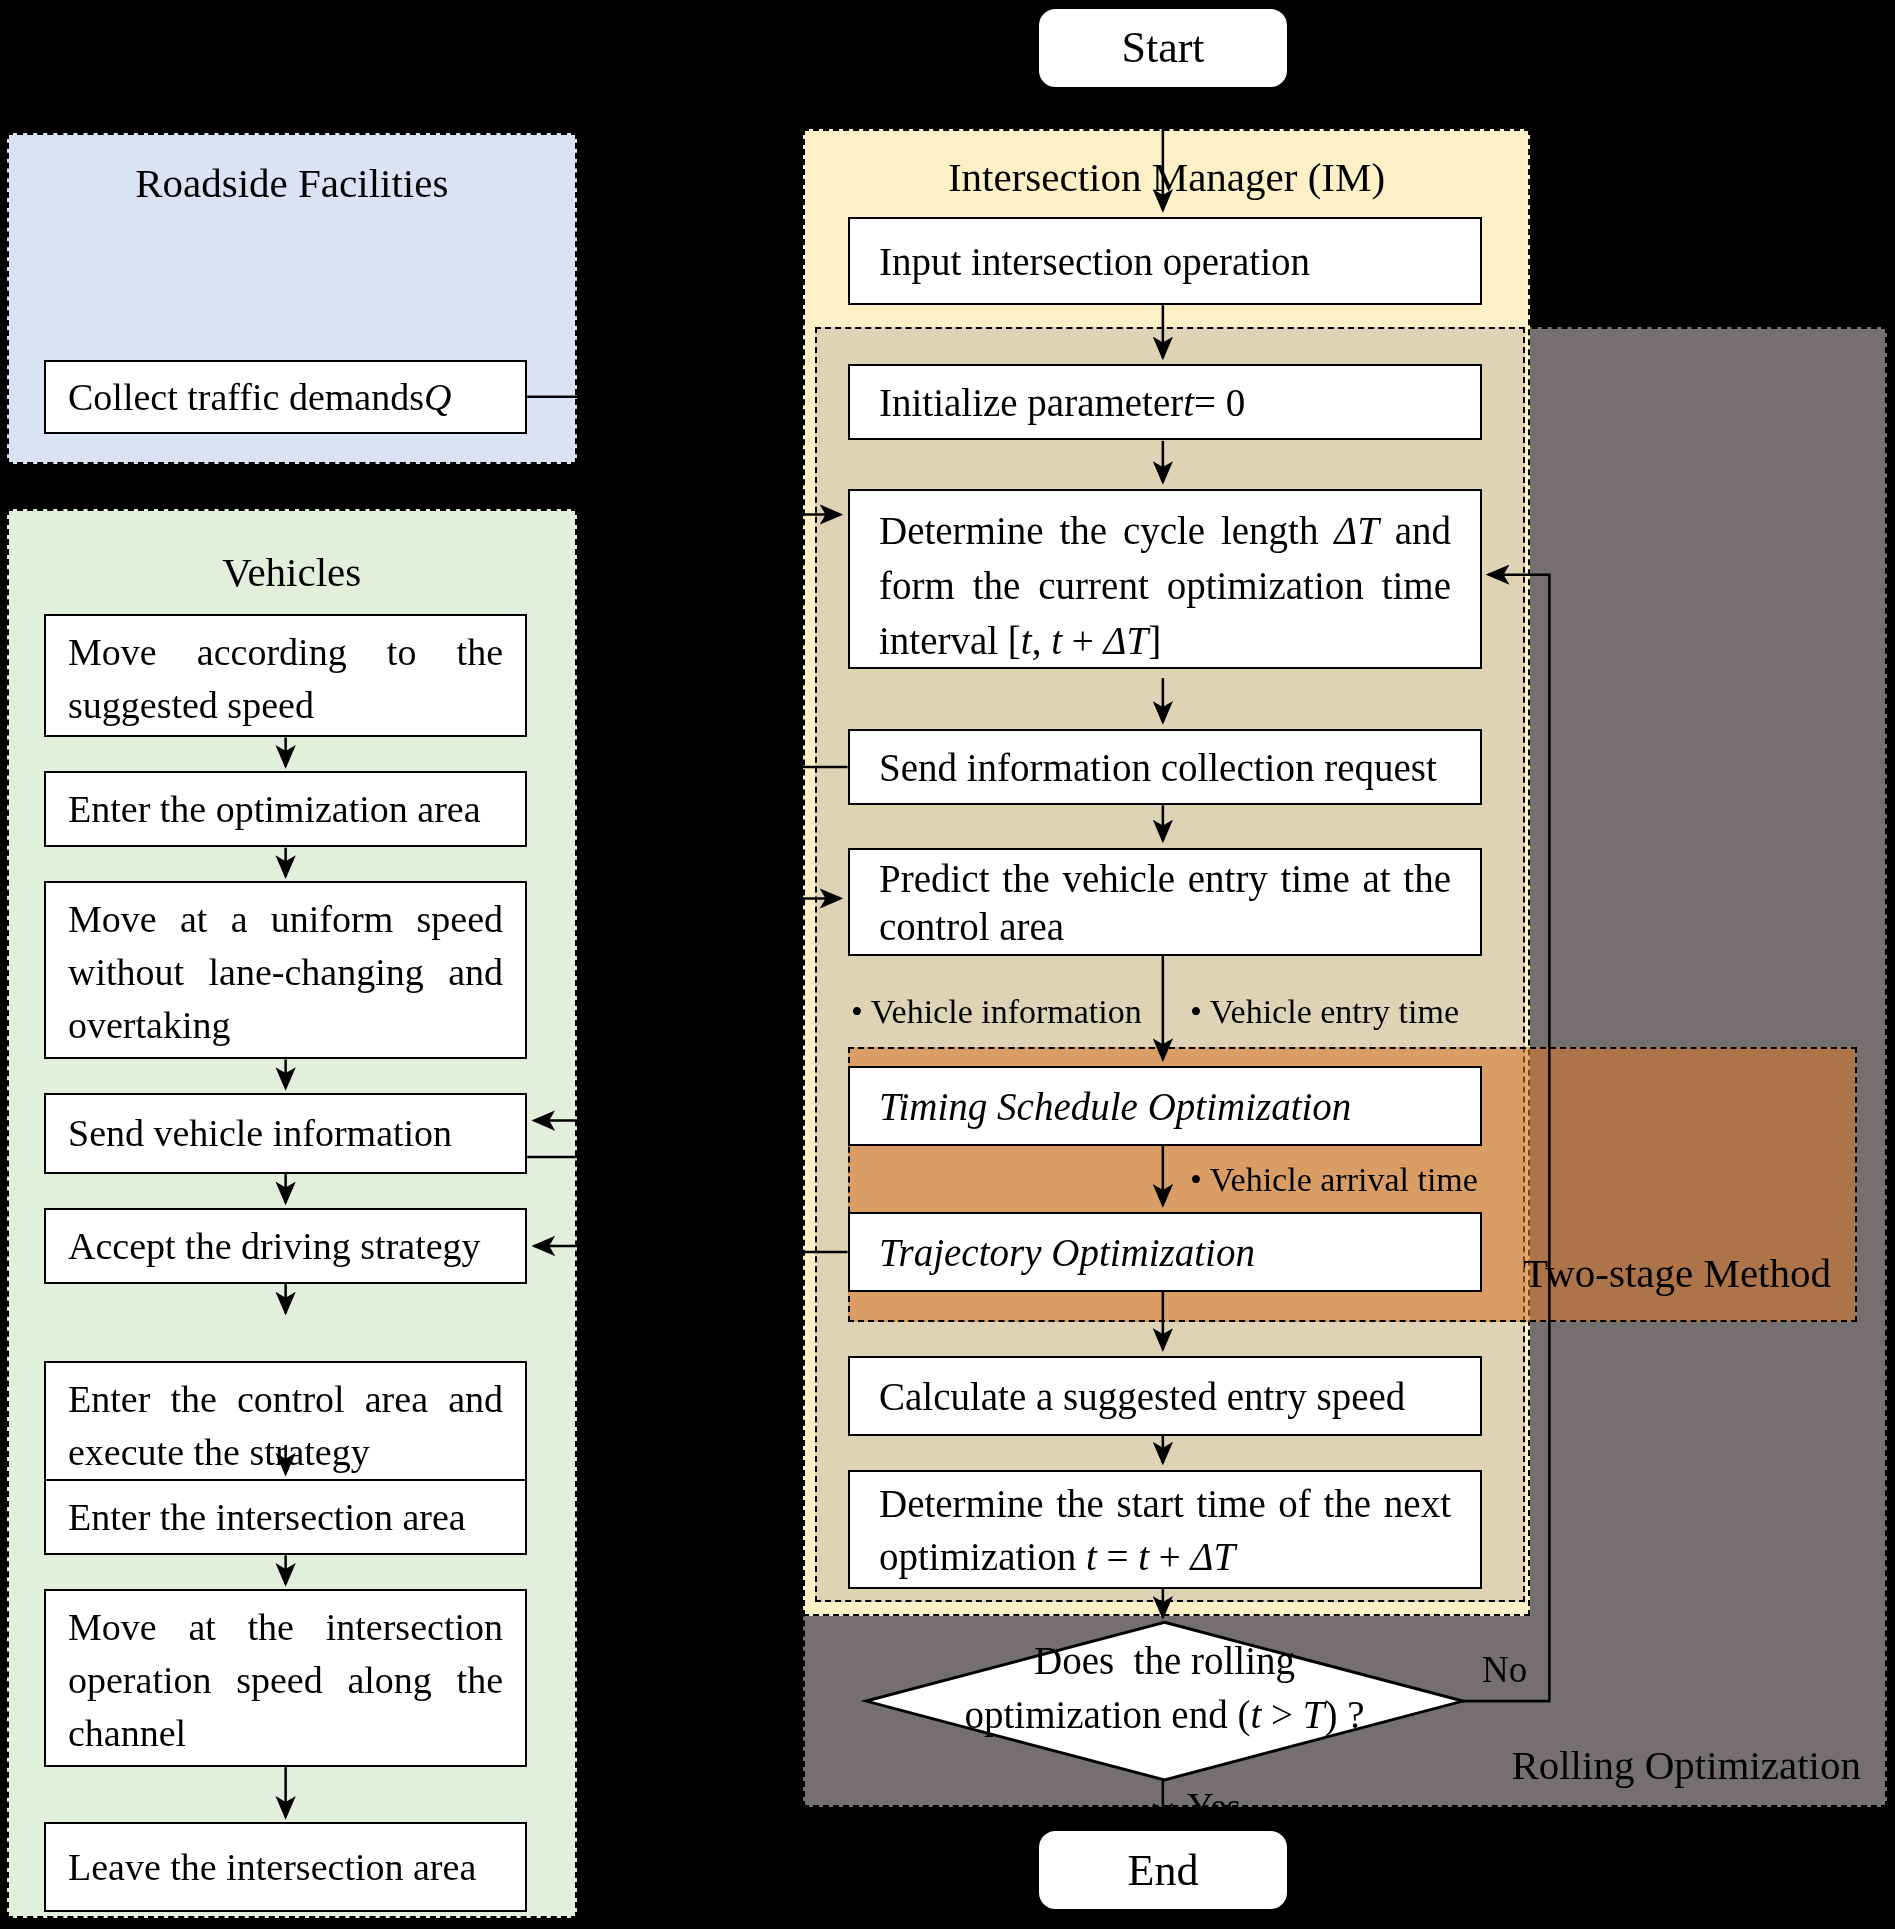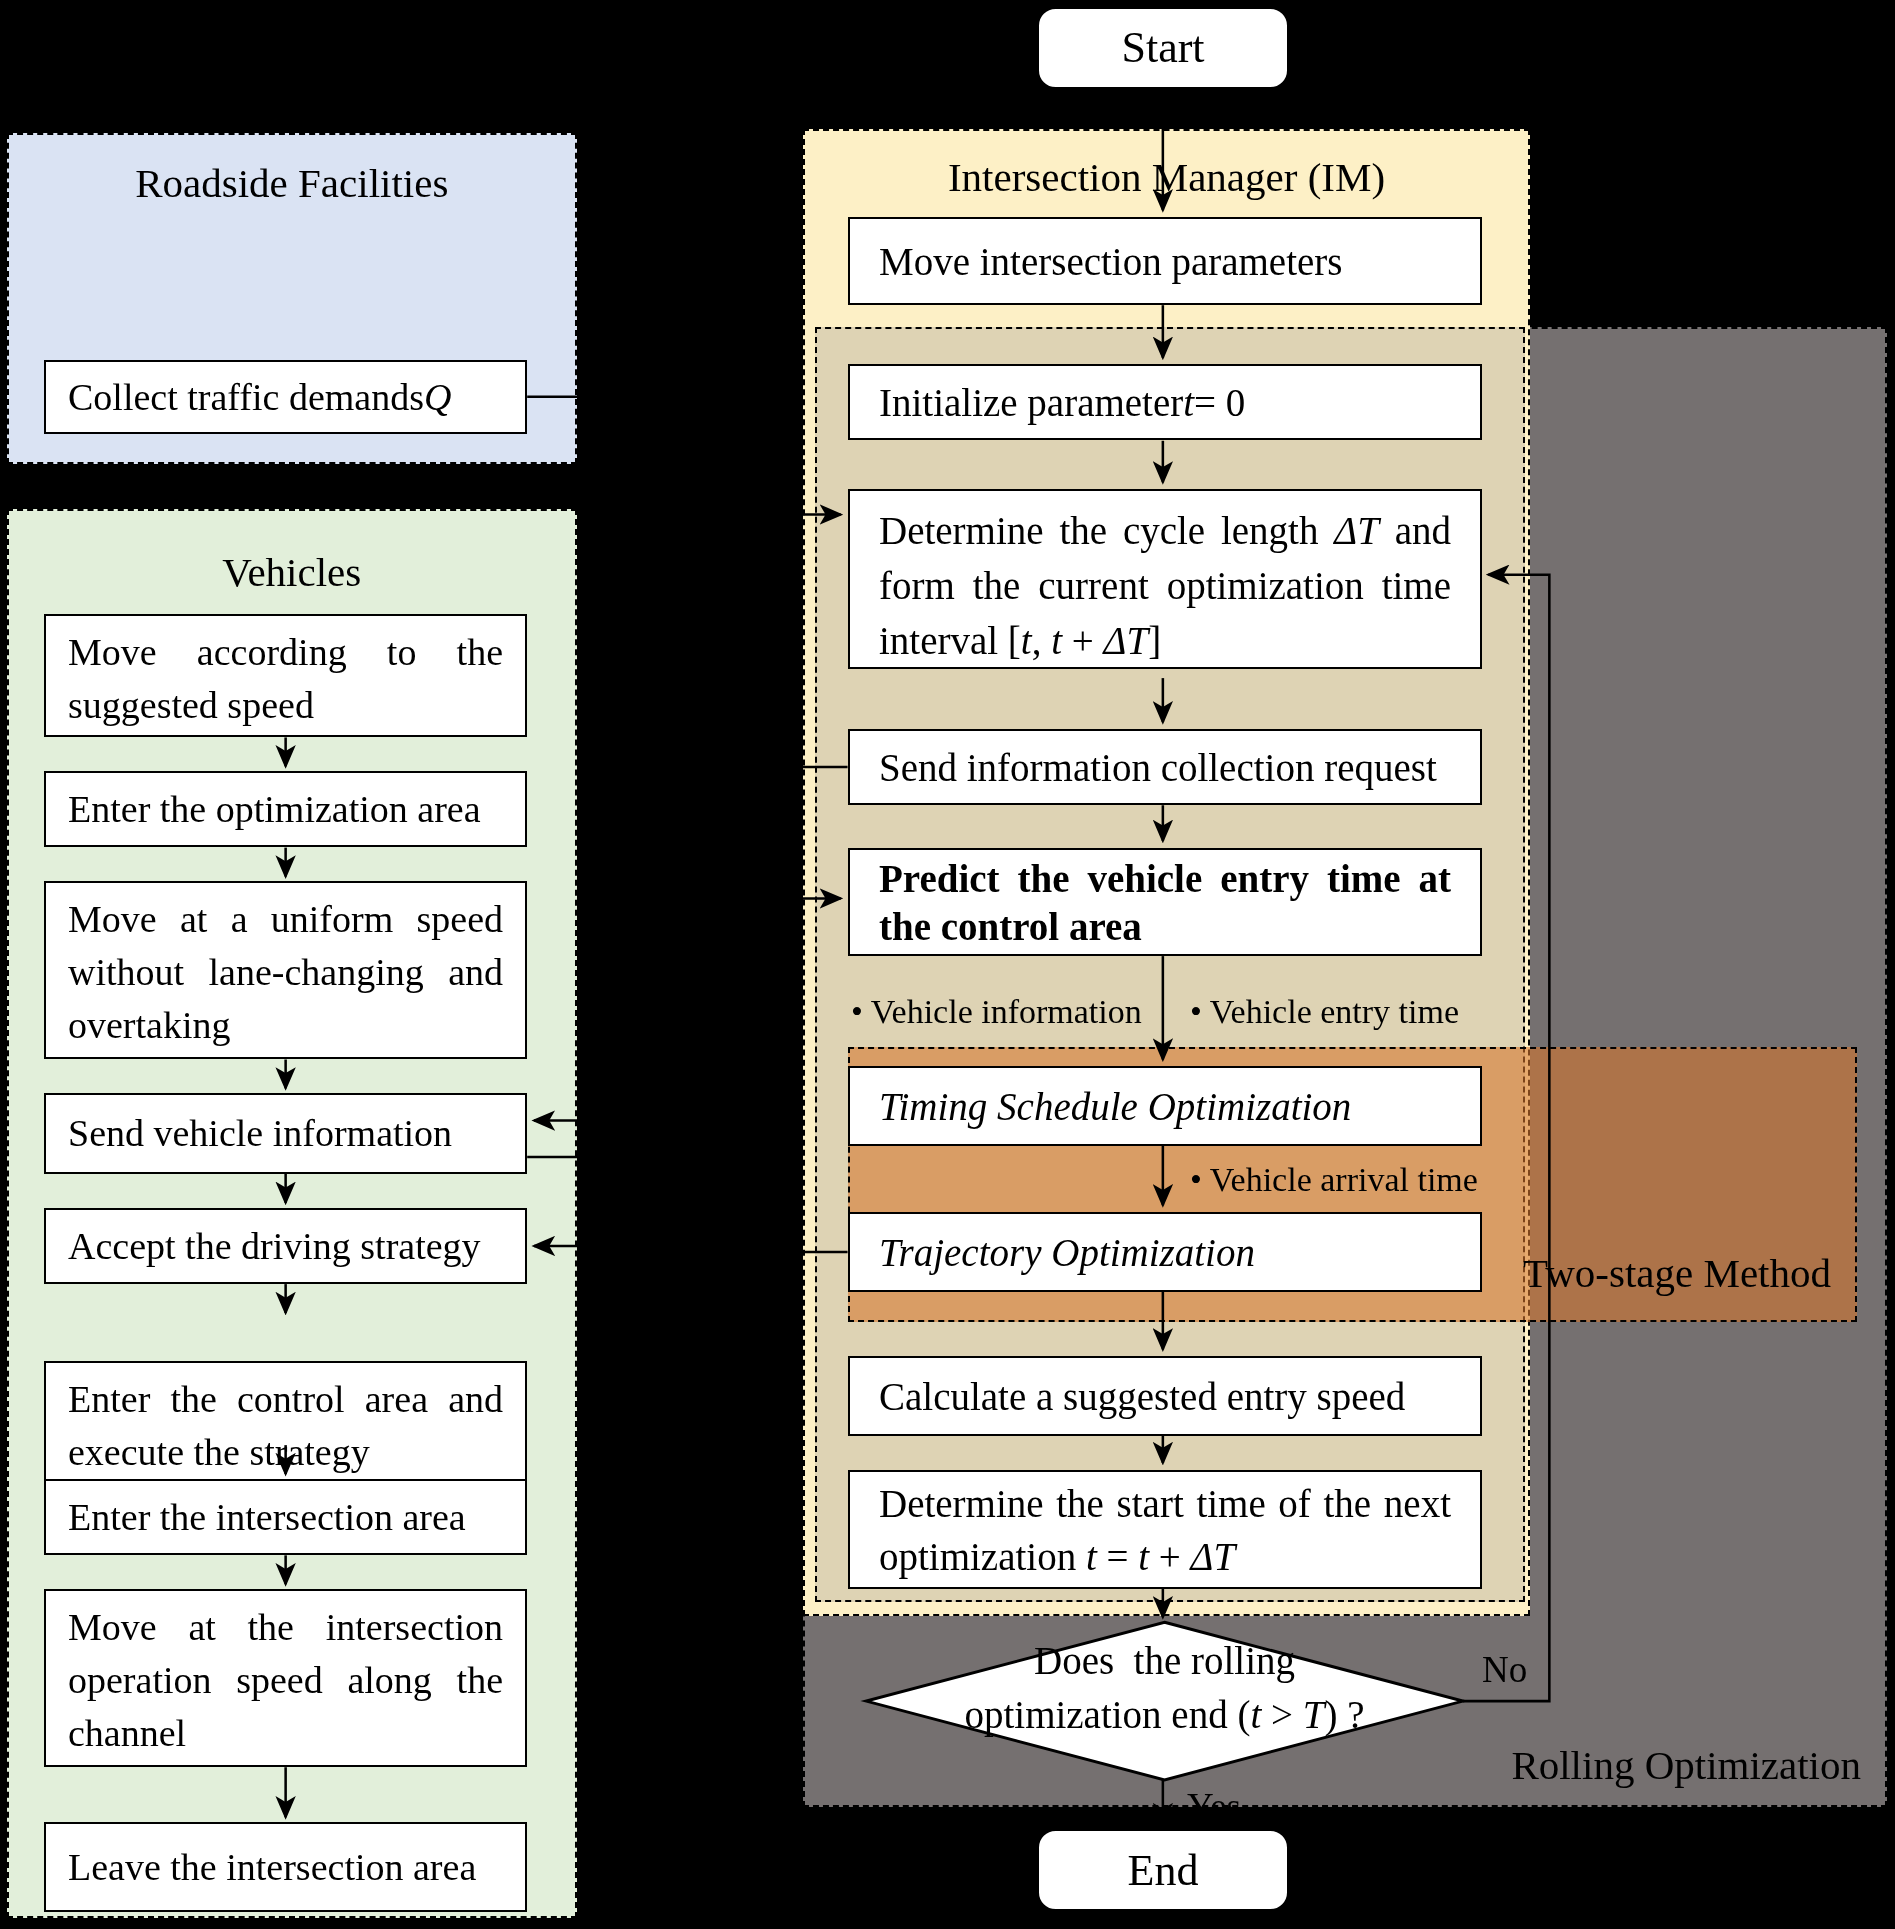--- a/index.html
+++ b/index.html
@@ -42,21 +42,21 @@
   .b-v6{top:1479px;height:76px;}
   .b-v7{top:1589px;height:178px;padding:10.2px 22px;line-height:53px;}
   .b-v8{top:1822px;height:90px;}
 
   
   .imbox{left:848px;width:634px;padding:0 29px;font-size:39px;}
   .b-input     {top:217px;height:88px;}
   .b-init      {top:364px;height:76px;}
   .b-det       {top:489px;height:180px;padding:12px 29px;line-height:55px;}
   .b-sendreq   {top:729px;height:76px;}
-  .b-predict   {top:848px;height:108px;padding:5.1px 29px;line-height:48px;font-weight:bold;}
+  .b-predict   {top:848px;height:108px;padding:5.1px 29px;line-height:48px;}
   .b-timing    {top:1066px;height:80px;}
   .b-traj      {top:1212px;height:80px;}
   .b-calc      {top:1356px;height:80px;}
   .b-nextstart {top:1470px;height:119px;padding:5.1px 29px;line-height:53px;}
 
   
   .note{position:absolute;z-index:30;font-size:34px;}
   .n-vinfo   {left:851px;top:993px;width:292px;}
   .n-ventry  {left:1190px;top:993px;width:292px;}
   .n-varrive {left:1190px;top:1161px;width:305px;}
@@ -109,21 +109,21 @@
   <div class="box lbox just b-v0">Move according to the suggested speed</div>
   <div class="box lbox c b-v1">Enter the optimization area</div>
   <div class="box lbox just b-v2">Move at a uniform speed without lane-changing and overtaking</div>
   <div class="box lbox c b-v3">Send vehicle information</div>
   <div class="box lbox c b-v4">Accept the driving strategy</div>
   <div class="box lbox just b-v5">Enter the control area and execute the strategy</div>
   <div class="box lbox c b-v6">Enter the intersection area</div>
   <div class="box lbox just b-v7">Move at the intersection operation speed along the channel</div>
   <div class="box lbox c b-v8">Leave the intersection area</div>
 
-  <div class="box imbox c b-input">Move intersection parameters</div>
+  <div class="box imbox c b-input">Input intersection operation</div>
   <div class="box imbox c b-init">
       <span>Initialize parameter </span>
       <i>t</i>
       <span> = 0</span>
     </div>
   <div class="box imbox just b-det"><span>Determine the cycle length </span><i>ΔT</i><span> and form the current optimization time interval [</span><i>t</i><span>, </span><i>t</i><span> + </span><i>ΔT</i><span>]</span></div>
   <div class="box imbox c b-sendreq">Send information collection request</div>
   <div class="box imbox just b-predict">Predict the vehicle entry time at the control area</div>
   <div class="box imbox c it b-timing">Timing Schedule Optimization</div>
   <div class="box imbox c it b-traj">Trajectory Optimization</div>

